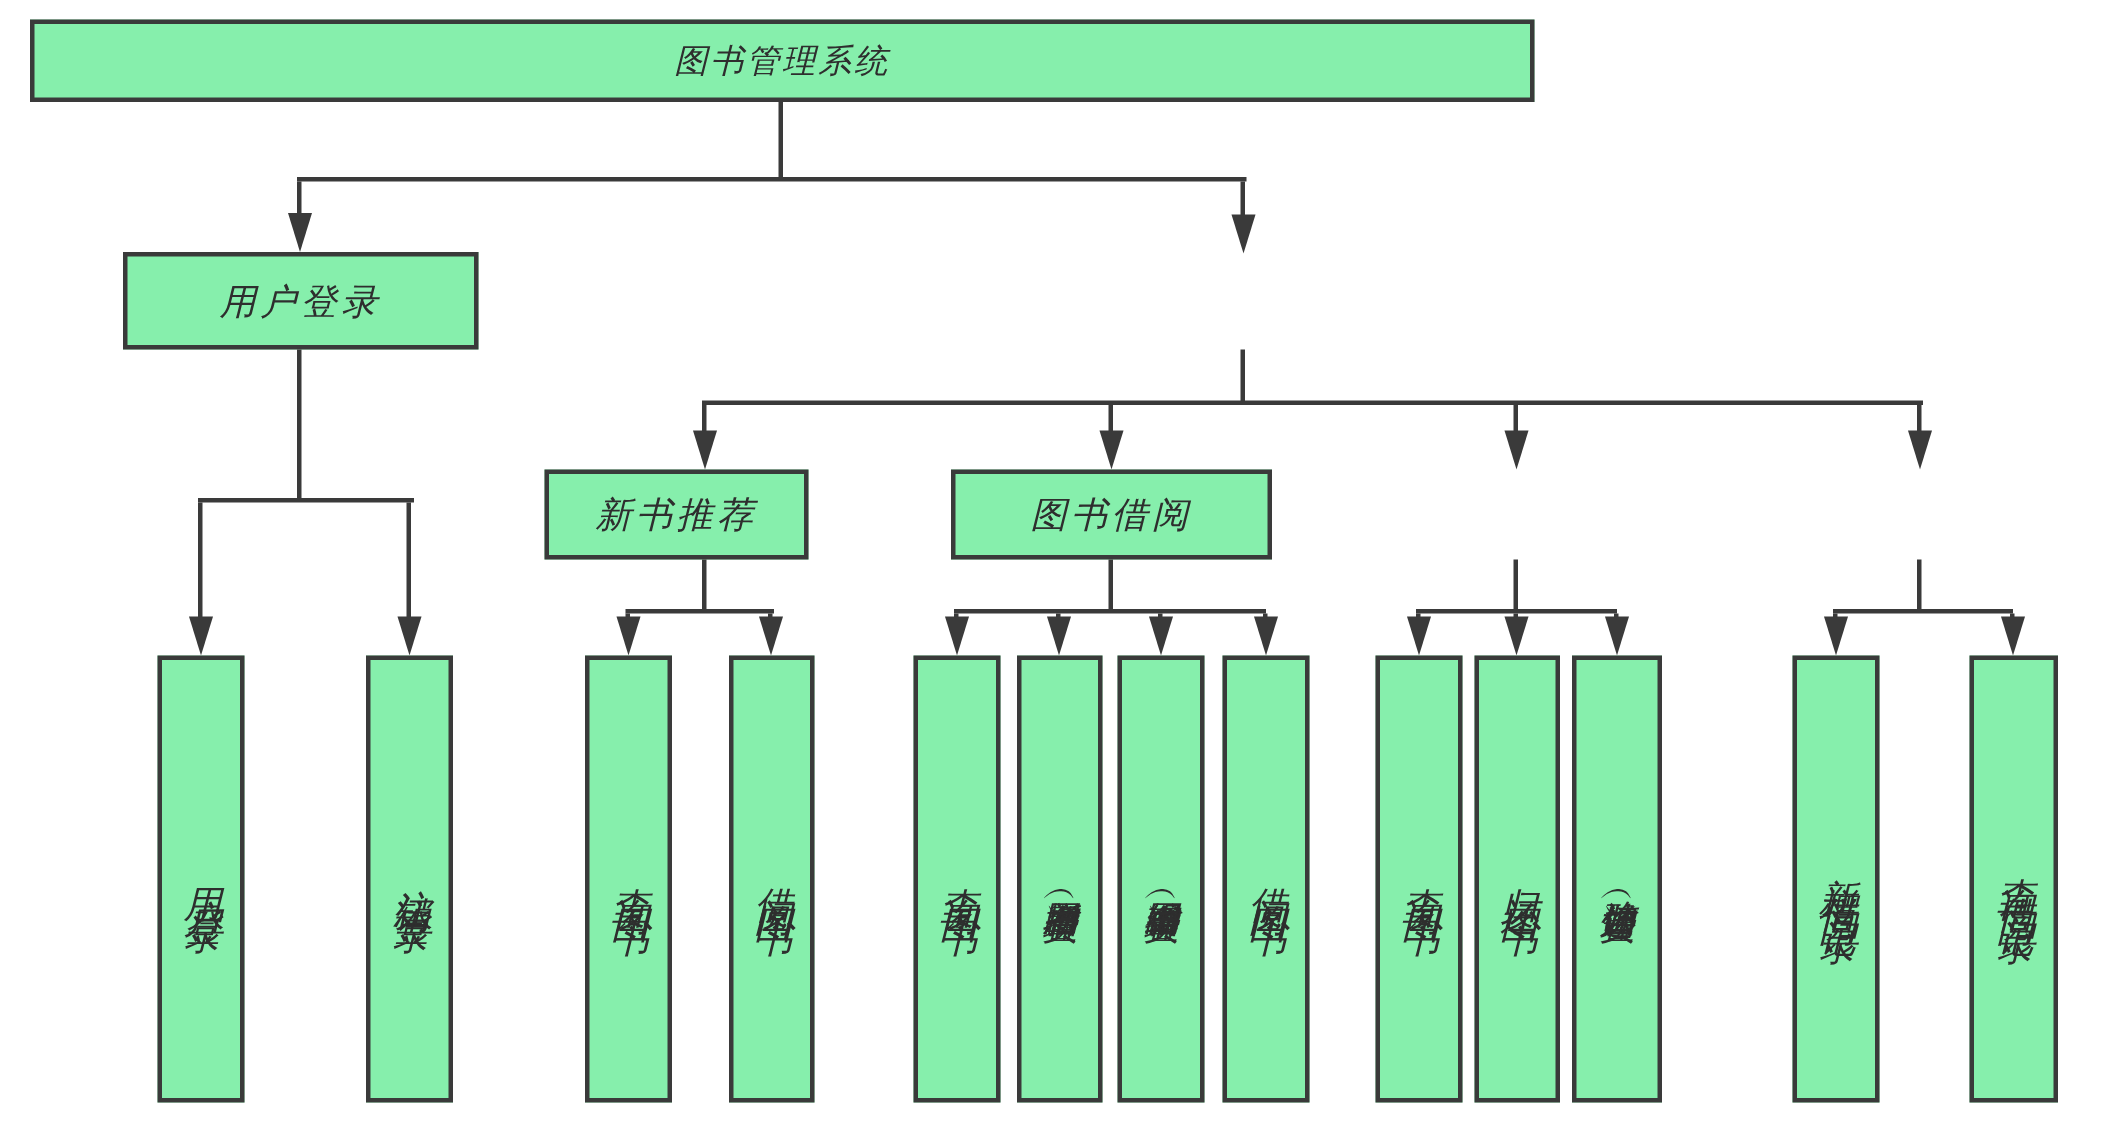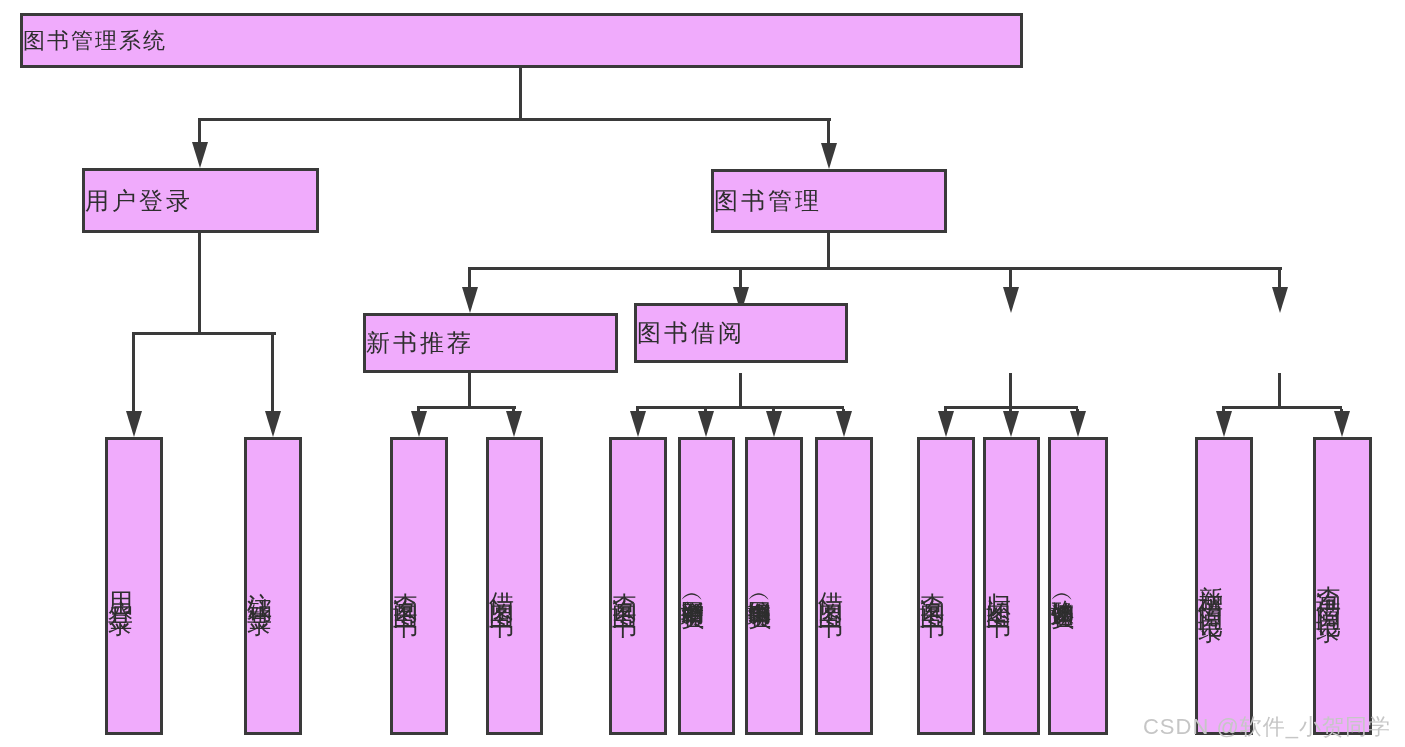--- a/index.html
+++ b/index.html
@@ -7,25 +7,26 @@
     position:relative;
     width:1405px;height:747px;
     background:#ffffff;
     font-family:"Liberation Sans","DejaVu Sans",sans-serif;
     overflow:hidden;
   }
   .node{
     position:absolute;
     box-sizing:border-box;
     border:3px solid #3a3a3a;
-    background:#f0abfc;
+    background:#86efac;
     display:flex;
     align-items:center;
-    justify-content:flex-start;
+    justify-content:center;
     color:#2e2e2e;
+    font-style:italic;
   }
   .node.h span{
     font-size:24px;
     letter-spacing:3px;
     white-space:nowrap;
   }
   .node.title span{
     font-size:22px;
     letter-spacing:2px;
   }
@@ -70,46 +71,43 @@
   <div class="c-v" style="left:519px;top:68px;height:52px;"></div>
   <div class="c-h" style="left:198px;top:118px;width:633px;"></div>
   <div class="c-v" style="left:198px;top:121px;height:22px;"></div>
   <div class="c-a" style="left:192px;top:142px;"></div>
   <div class="c-v" style="left:827px;top:121px;height:23px;"></div>
   <div class="c-a" style="left:821px;top:143px;"></div>
 
   <div class="node h" style="left:82px;top:168px;width:237px;height:65px;">
       <span>用户登录</span>
     </div>
-  <div class="node h" style="left:711px;top:169px;width:236px;height:64px;">
-      <span>图书管理</span>
-    </div>
 
   <div class="c-v" style="left:198px;top:233px;height:101px;"></div>
   <div class="c-h" style="left:132px;top:332px;width:144px;"></div>
   <div class="c-v" style="left:132px;top:335px;height:77px;"></div>
   <div class="c-a" style="left:126px;top:411px;"></div>
   <div class="c-v" style="left:271px;top:335px;height:77px;"></div>
   <div class="c-a" style="left:265px;top:411px;"></div>
 
   <div class="c-v" style="left:827px;top:233px;height:36px;"></div>
   <div class="c-h" style="left:468px;top:267px;width:814px;"></div>
   <div class="c-v" style="left:468px;top:270px;height:18px;"></div>
   <div class="c-a" style="left:462px;top:287px;"></div>
   <div class="c-v" style="left:739px;top:270px;height:18px;"></div>
   <div class="c-a" style="left:733px;top:287px;"></div>
   <div class="c-v" style="left:1009px;top:270px;height:18px;"></div>
   <div class="c-a" style="left:1003px;top:287px;"></div>
   <div class="c-v" style="left:1278px;top:270px;height:18px;"></div>
   <div class="c-a" style="left:1272px;top:287px;"></div>
 
-  <div class="node h" style="left:363px;top:313px;width:255px;height:60px;">
+  <div class="node h" style="left:363px;top:313px;width:176px;height:60px;">
       <span>新书推荐</span>
     </div>
-  <div class="node h" style="left:634px;top:303px;width:214px;height:60px;">
+  <div class="node h" style="left:634px;top:313px;width:214px;height:60px;">
       <span>图书借阅</span>
     </div>
 
   <div class="c-v" style="left:468px;top:373px;height:35px;"></div>
   <div class="c-h" style="left:417px;top:406px;width:99px;"></div>
   <div class="c-v" style="left:417px;top:409px;height:4px;"></div>
   <div class="c-a" style="left:411px;top:411px;"></div>
   <div class="c-v" style="left:512px;top:409px;height:4px;"></div>
   <div class="c-a" style="left:506px;top:411px;"></div>
 
@@ -177,15 +175,14 @@
       <span>确认归还（管理员）</span>
     </div>
 
   <div class="node v" style="left:1195px;top:437px;width:58px;height:298px;">
       <span>新增借阅记录</span>
     </div>
   <div class="node v" style="left:1313px;top:437px;width:59px;height:298px;">
       <span>查询借阅记录</span>
     </div>
 
-  <div class="watermark">CSDN @软件_小贺同学</div>
 
 </div>
 
 </body></html>

